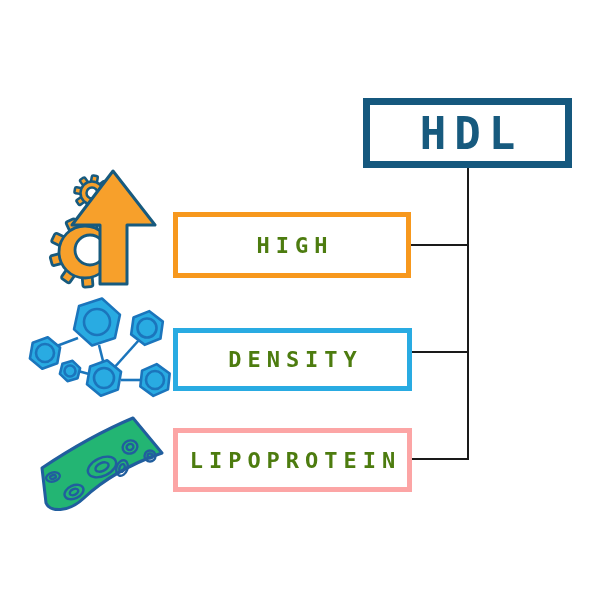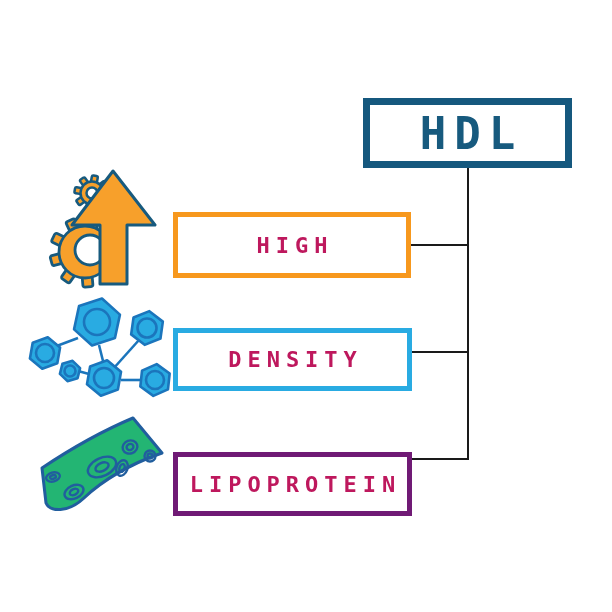--- a/index.html
+++ b/index.html
@@ -2,29 +2,29 @@
 <html><head>
 <meta charset="utf-8">
 <style>
   html,body{margin:0;padding:0;}
   body{width:612px;height:612px;background:#ffffff;position:relative;overflow:hidden;
        font-family:"DejaVu Sans Mono","Liberation Mono",monospace;}
   .stage{position:absolute;inset:0;width:612px;height:524px;padding-left:40px;}
 
   .term-box{position:absolute;display:flex;align-items:center;justify-content:center;
             box-sizing:border-box;background:#fff;}
-  .term-label{color:#be185d;font-weight:bold;font-size:22px;letter-spacing:6px;
+  .term-label{color:#4d7c0f;font-weight:bold;font-size:22px;letter-spacing:6px;
               text-indent:6px;white-space:nowrap;}
 
   .hdl-box{left:363px;top:98px;width:209px;height:70px;border:7px solid #15587E;}
   .hdl-label{color:#175A7E;font-weight:bold;font-size:44px;letter-spacing:8px;text-indent:8px;}
 
   .box-high{left:173px;top:212px;width:238px;height:66px;border:5px solid #F7981D;}
   .box-density{left:173px;top:328px;width:239px;height:63px;border:5px solid #29ABE2;}
-  .box-lipoprotein{left:173px;top:428px;width:239px;height:64px;border:5px solid #701a75;margin-top:24px;}
+  .box-lipoprotein{left:173px;top:428px;width:239px;height:64px;border:5px solid #fca5a5;}
 
   .line{position:absolute;background:#1A1A1A;}
   .v-line{left:467px;top:168px;width:2px;height:292px;}
   .h-line{height:2px;}
   .h-line-1{left:411px;top:244px;width:56px;}
   .h-line-2{left:412px;top:351px;width:55px;}
   .h-line-3{left:412px;top:458px;width:55px;}
 
   .icon{position:absolute;}
   .icon-gears{left:40px;top:160px;}

